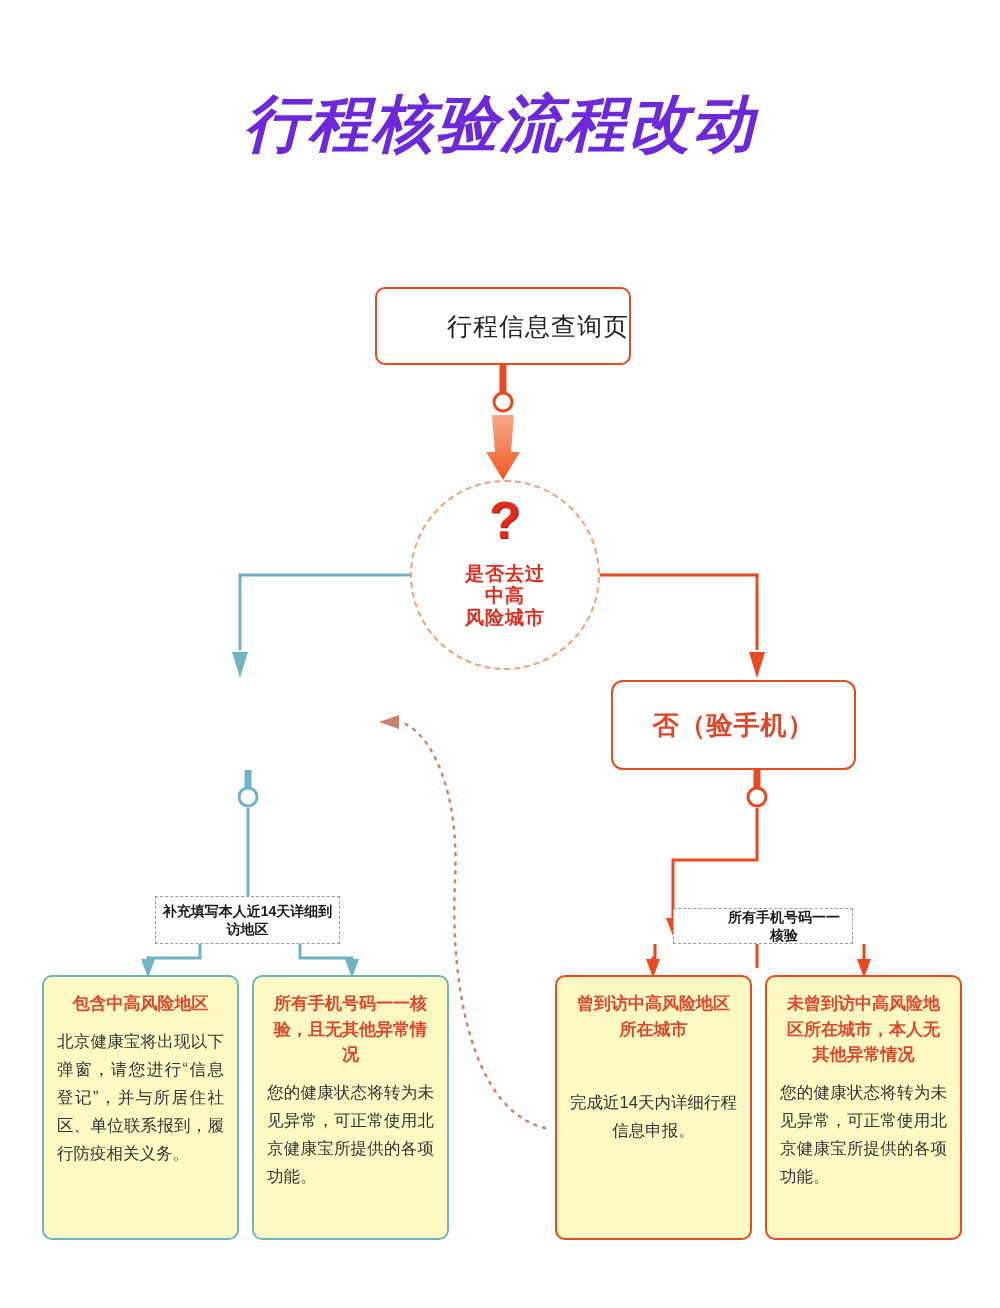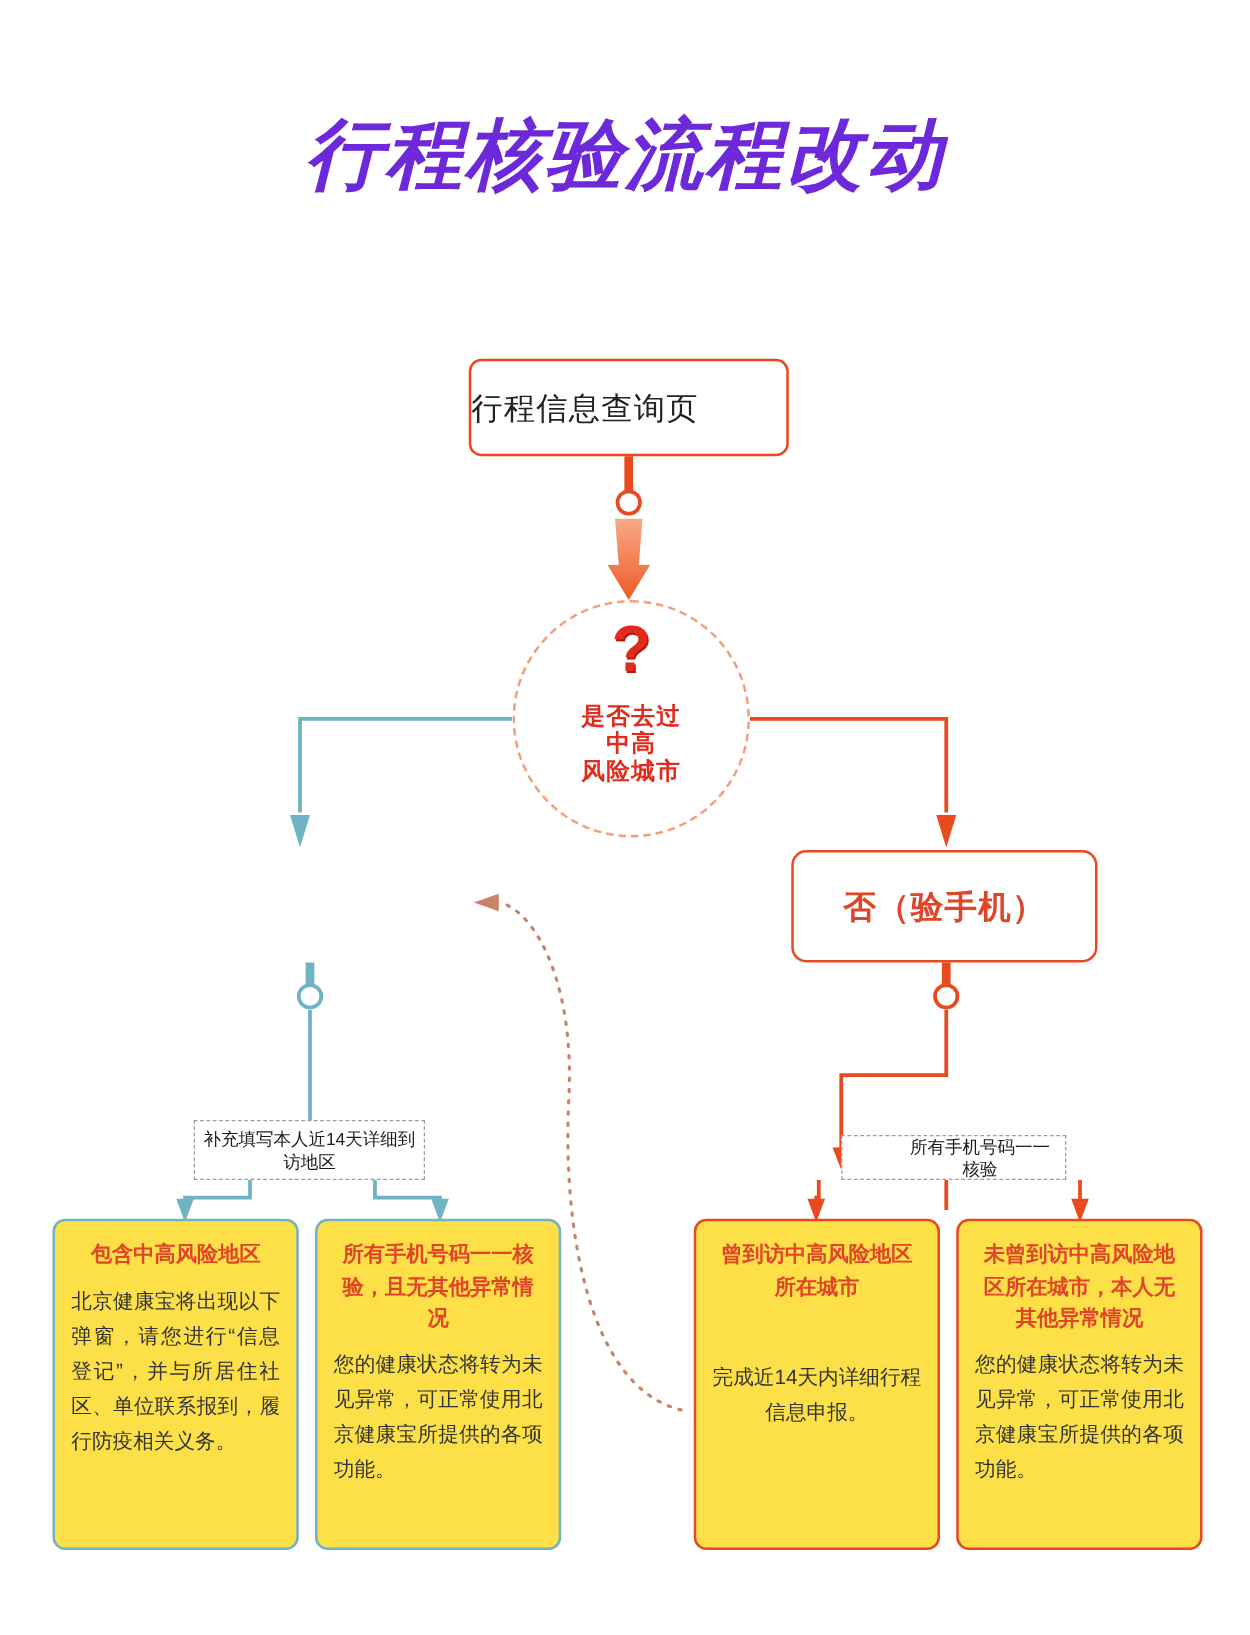--- a/index.html
+++ b/index.html
@@ -47,21 +47,21 @@
   
   .box-top {
     left: 375px;
     top: 287px;
     width: 256px;
     height: 78px;
     border: 2.5px solid #e8491f;
     border-radius: 10px;
     display: flex;
     align-items: center;
-    justify-content: flex-start;
+    justify-content: flex-end;
     font-size: 25px;
     color: #222;
     letter-spacing: 1px;
   }
   
   .decision {
     position: absolute;
     left: 410px;
     top: 480px;
     width: 190px;
@@ -102,21 +102,21 @@
     border-radius: 12px;
     display: flex;
     align-items: center;
     justify-content: center;
     font-size: 26px;
     font-weight: bold;
     color: #4a98ac;
     letter-spacing: 1px;
   }
   .box-no {
-    left: 633px;
+    left: 611px;
     top: 680px;
     width: 245px;
     height: 90px;
     border: 2.5px solid #e8491f;
     border-radius: 12px;
     display: flex;
     align-items: center;
     justify-content: center;
     font-size: 26px;
     font-weight: bold;
@@ -127,21 +127,21 @@
   .note {
     position: absolute;
     box-sizing: border-box;
     background: #ffffff;
     border: 1.5px dashed #9c9c9c;
     display: flex;
     align-items: center;
     justify-content: center;
     text-align: center;
     font-size: 14px;
-    font-weight: normal;
+    font-weight: bold;
     color: #1b1b1b;
     line-height: 1.3;
     padding: 3px 6px;
   }
   .note-left {
     left: 155px;
     top: 896px;
     width: 185px;
     height: 48px;
   }
@@ -149,21 +149,21 @@
     left: 673px;
     top: 908px;
     width: 180px;
     height: 36px;
     padding-left: 48px;
   }
   
   .card {
     position: absolute;
     box-sizing: border-box;
-    background: #fde047;
+    background: #fef9c3;
     border-radius: 10px;
     padding: 14px 13px 12px 13px;
   }
   .card.blue { border: 2.5px solid #6fb3c4; }
   .card.red  { border: 2.5px solid #e8491f; }
   .card-head {
     font-size: 17px;
     font-weight: bold;
     line-height: 1.5;
     margin-bottom: 10px;

